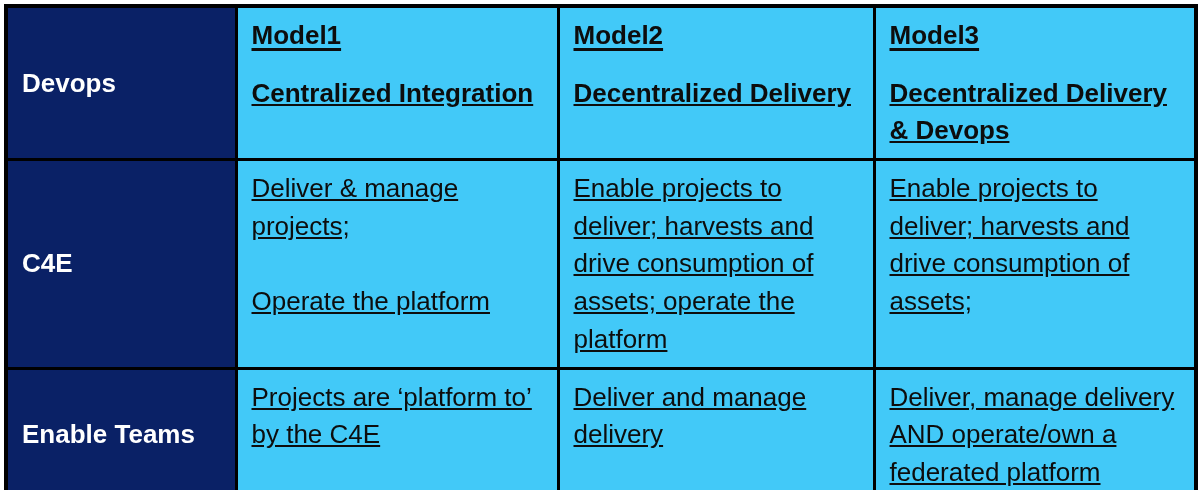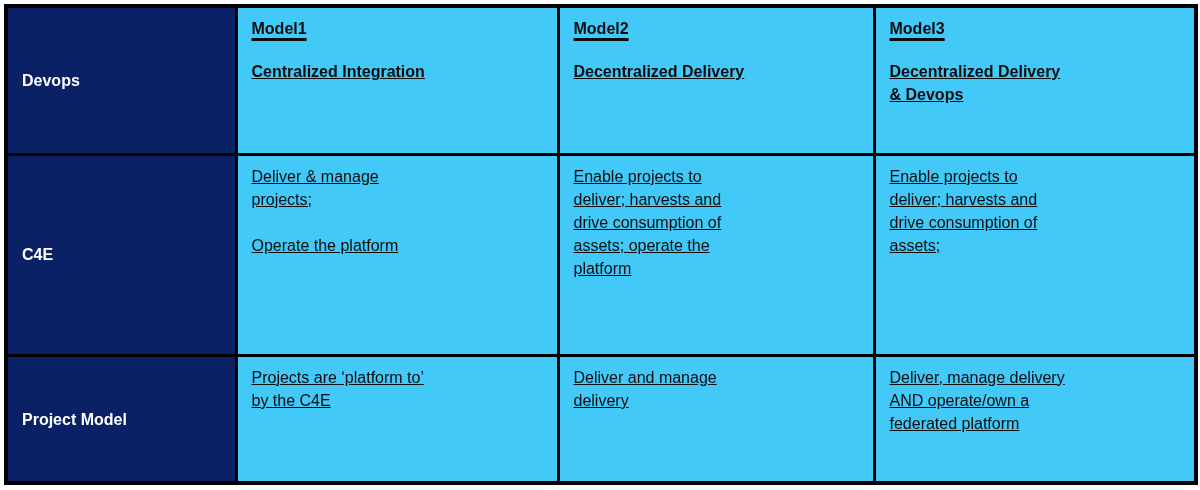--- a/index.html
+++ b/index.html
@@ -26,21 +26,21 @@
   table.comparison {
     border-collapse: collapse;
     table-layout: fixed;
     width: 1190px;
     border: 4px solid var(--border);
   }
   td {
     border: 3px solid var(--border);
     vertical-align: top;
     padding: 9px 12px 8px 14px;
-    font-size: 16px;
+    font-size: 26px;
     line-height: 1.45;
     overflow: hidden;
   }
   tr.r1 { height: 148px; }
   tr.r2 { height: 201px; }
   tr.r3 { height: 128px; }
   td.rowhdr {
     background: var(--navy);
     color: var(--header-text);
     font-weight: bold;
@@ -112,21 +112,21 @@
         </td>
         <td class="cell">
           <div class="cell-text">Enable projects to
 deliver; harvests and
 drive consumption of
 assets;</div>
         </td>
       </tr>
       <tr class="r3">
         <td class="rowhdr">
-          <span>Project Model</span>
+          <span>Enable Teams</span>
         </td>
         <td class="cell">
           <div class="cell-text">Projects are ‘platform to’
 by the C4E</div>
         </td>
         <td class="cell">
           <div class="cell-text">Deliver and manage
 delivery</div>
         </td>
         <td class="cell">

